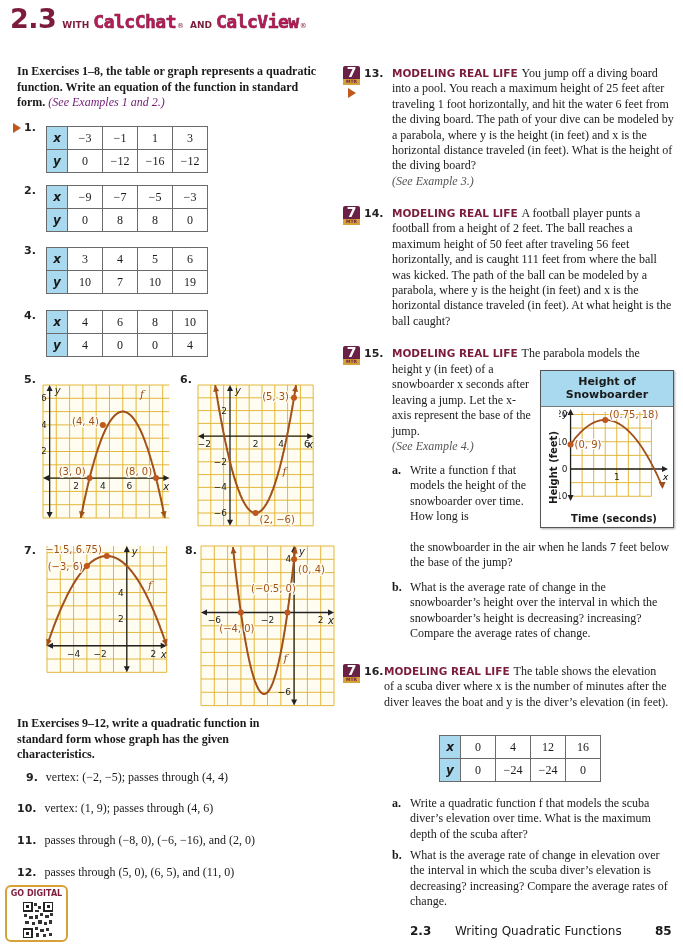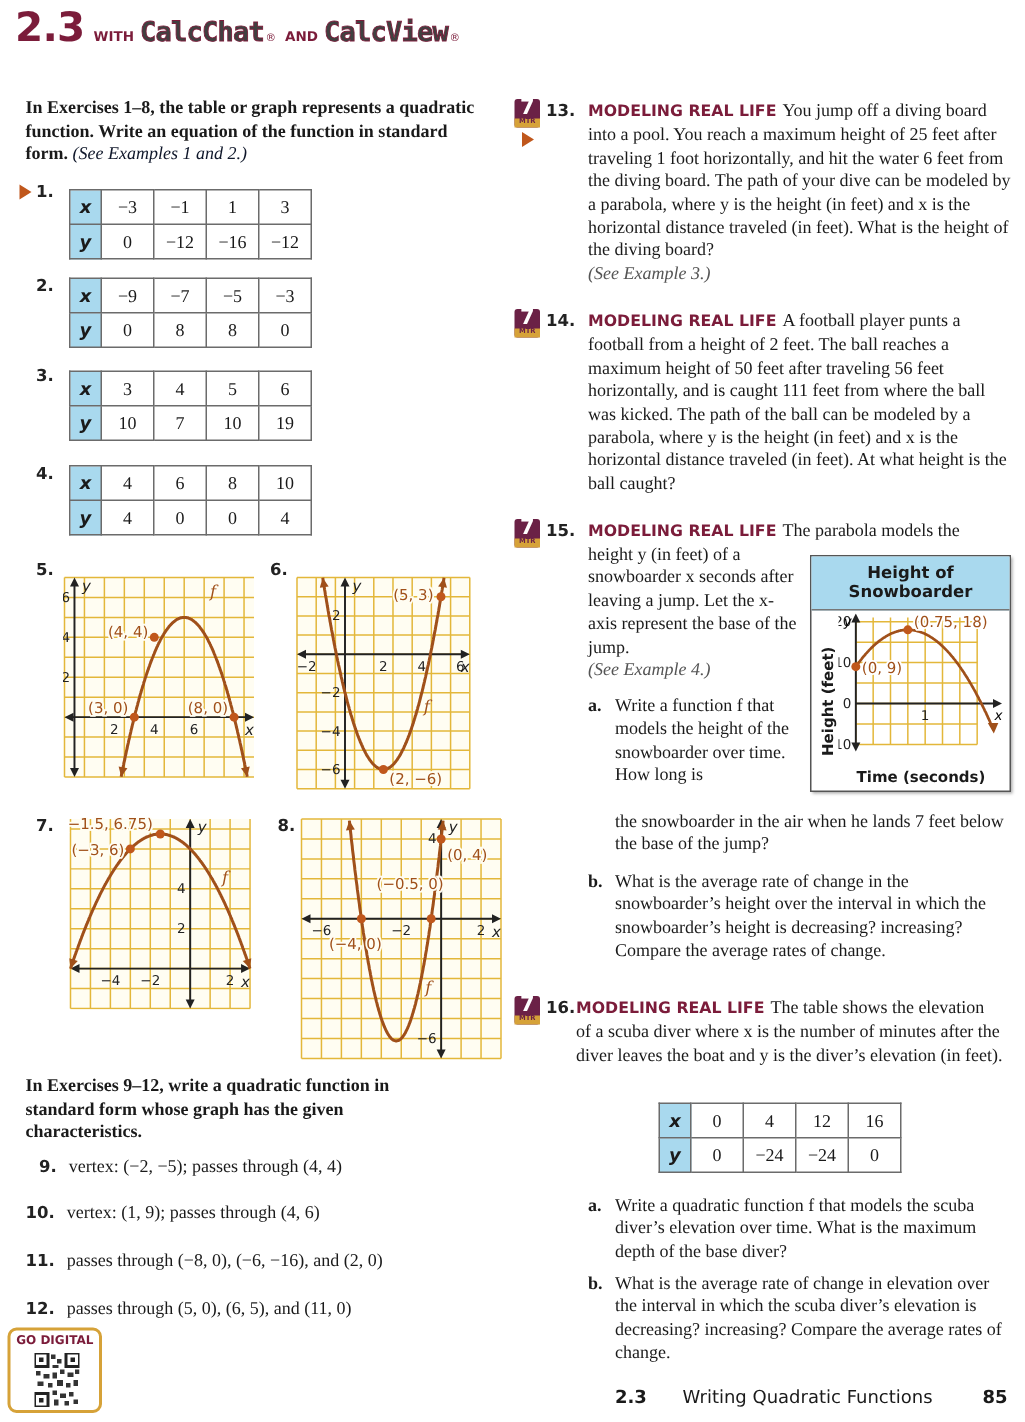--- a/index.html
+++ b/index.html
@@ -3,25 +3,25 @@
 <meta charset="utf-8">
 <style>
   * { box-sizing: border-box; margin: 0; padding: 0; }
   html, body { width: 683px; height: 948px; background: #fff; overflow: hidden; }
   body { position: relative; font-family: "Liberation Serif", "DejaVu Serif", serif; color: #1a1a1a; }
 
   .header { position: absolute; left: 10px; top: 3px; height: 34px; display: flex; align-items: baseline; white-space: nowrap; }
   .h-num { font-family: "DejaVu Sans", sans-serif; font-weight: bold; font-size: 27px; color: #7b1c3a; letter-spacing: -0.5px; }
   .h-title { font-family: "DejaVu Sans", sans-serif; font-weight: bold; font-size: 23px; color: #7b1c3a; margin-left: 14px; }
   .h-small { font-family: "DejaVu Sans", sans-serif; font-weight: bold; font-size: 9px; color: #7b1c3a; margin: 0 4px 0 6px; text-align: right; }
-  .h-brand { font-family: "DejaVu Sans Mono", monospace; font-weight: bold; font-size: 18px; color: #404040; -webkit-text-stroke: 0.6px #7b1c3a; letter-spacing: -0.5px; }
+  .h-brand { font-family: "DejaVu Sans Mono", monospace; font-weight: bold; font-size: 18px; color: #be185d; -webkit-text-stroke: 0.6px #7b1c3a; letter-spacing: -0.5px; }
   .h-reg { font-family: "DejaVu Sans", sans-serif; font-size: 7px; color: #7b1c3a; vertical-align: super; margin-left: 1px; }
 
   .directions { font-weight: bold; font-size: 12px; line-height: 15.5px; }
-  .directions .see { font-weight: normal; font-style: italic; color: #0f172a; }
+  .directions .see { font-weight: normal; font-style: italic; color: #701a75; }
 
   .exnum { font-family: "DejaVu Sans", sans-serif; font-weight: bold; font-size: 11px; color: #222; position: absolute; }
   .play-marker { position: absolute; width: 0; height: 0; border-top: 5px solid transparent; border-bottom: 5px solid transparent; border-left: 8px solid #c0571c; }
 
   table.xy { position: absolute; border-collapse: collapse; font-size: 12px; }
   table.xy td { border: 1px solid #6b6b6b; width: 35px; height: 23px; text-align: center; }
   table.xy td.hdr { width: 21px; background: #a9d9ee; font-family: "DejaVu Sans", sans-serif; font-weight: bold; font-style: italic; font-size: 12px; }
 
   .graph { position: absolute; }
   .graph svg { display: block; }
@@ -518,21 +518,21 @@
         <td class="hdr">y</td>
         <td>0</td>
         <td>−24</td>
         <td>−24</td>
         <td>0</td>
       </tr>
 </tbody>
   </table>
 <div class="para" style="left:392px;top:796px;width:285px;">
   <span style="position:absolute;left:0;top:0;font-weight:bold;">a.</span>
-  <div style="margin-left:18px;">Write a quadratic function f that models the scuba diver’s elevation over time. What is the maximum depth of the base diver?</div>
+  <div style="margin-left:18px;">Write a quadratic function f that models the scuba diver’s elevation over time. What is the maximum depth of the scuba after?</div>
 </div>
 <div class="para" style="left:392px;top:848px;width:285px;">
   <span style="position:absolute;left:0;top:0;font-weight:bold;">b.</span>
   <div style="margin-left:18px;">What is the average rate of change in elevation over the interval in which the scuba diver’s elevation is decreasing? increasing? Compare the average rates of change.</div>
 </div>
 
 <div class="footer" style="left:410px;font-weight:bold;">2.3</div>
 <div class="footer" style="left:455px;">Writing Quadratic Functions</div>
 <div class="footer" style="left:655px;font-weight:bold;">85</div>
 

